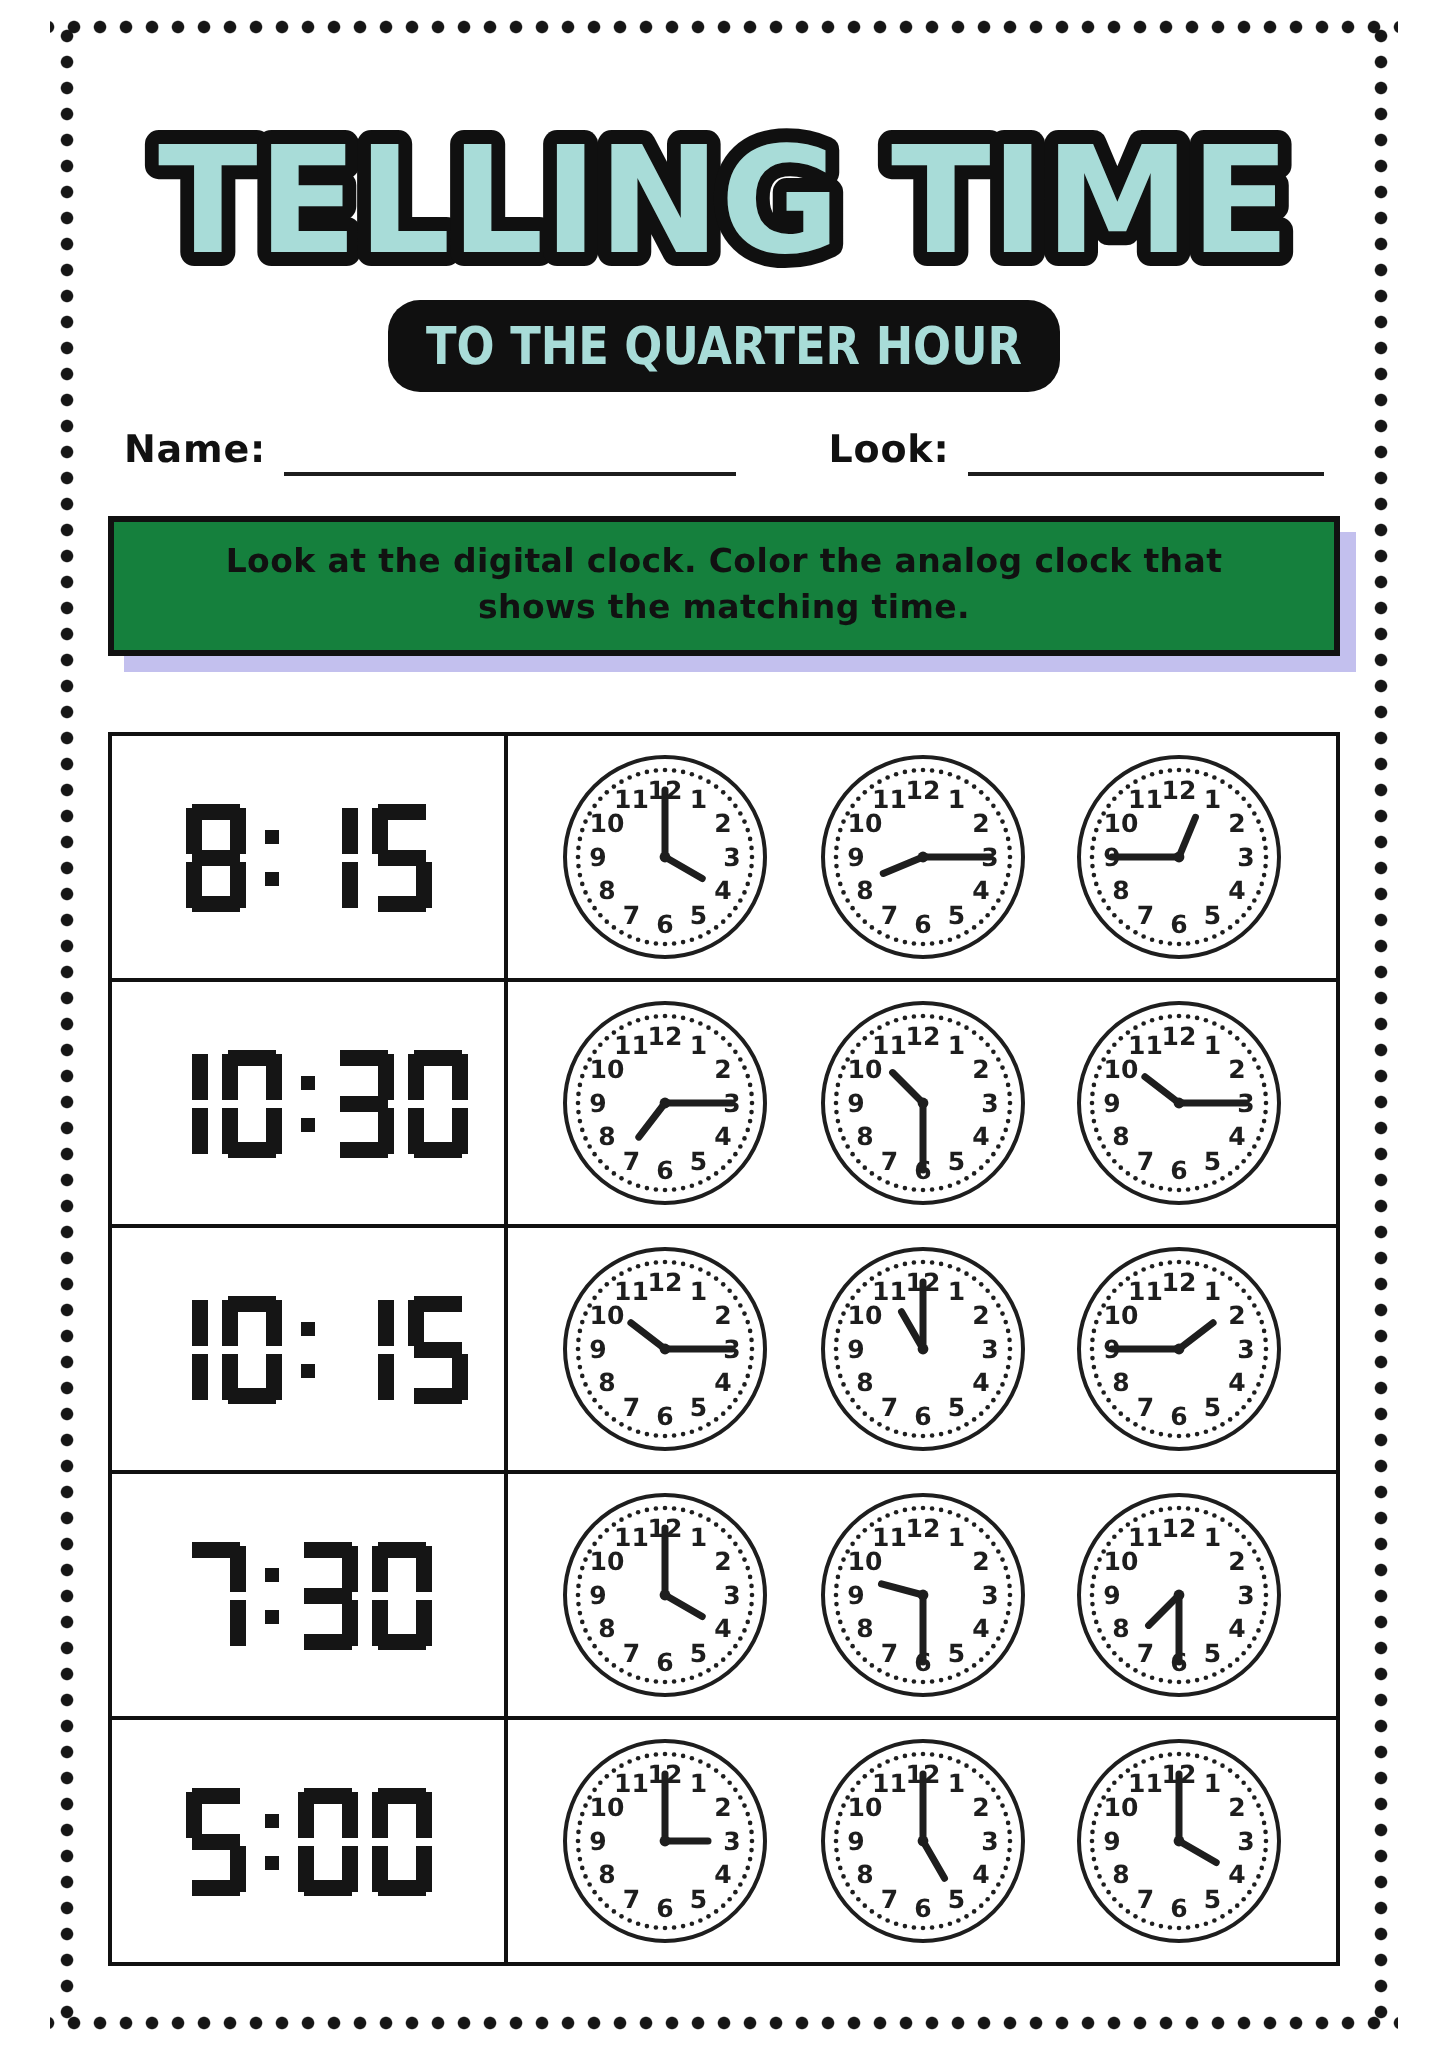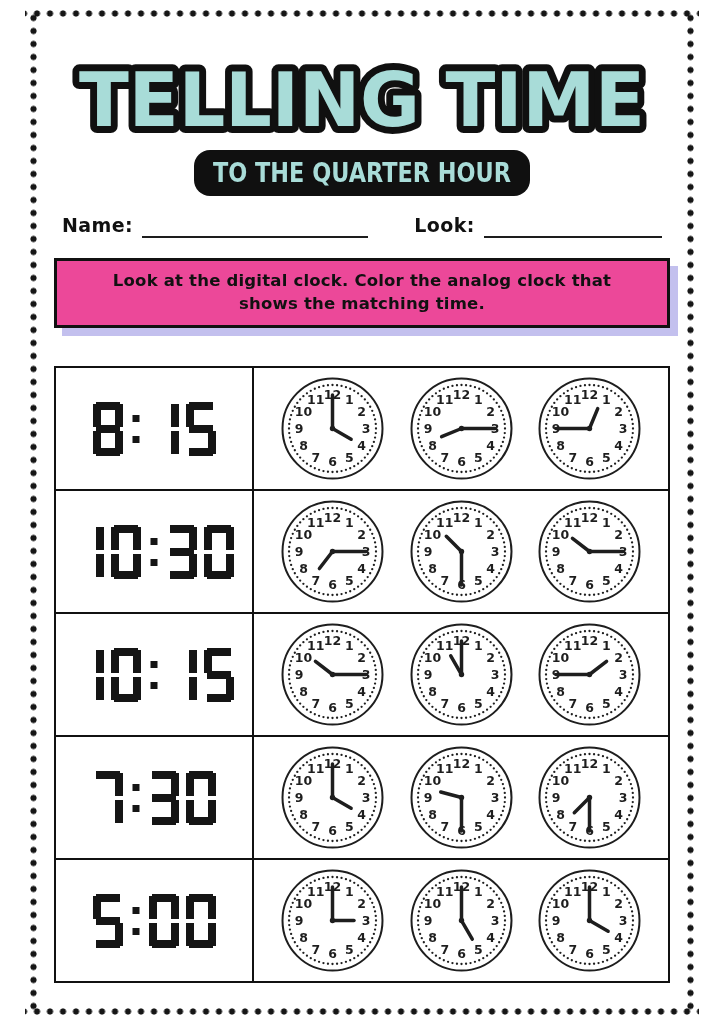--- a/index.html
+++ b/index.html
@@ -23,21 +23,21 @@
   .title-svg{display:block;margin:0 auto;}
   .title-svg text{font-family:"DejaVu Sans",sans-serif;font-weight:bold;}
 
   .fields-row{display:flex;align-items:flex-start;margin-top:14px;padding:0 8px;
     font-size:19px;font-weight:700;letter-spacing:.4px;}
   .f-line{border-bottom:2px solid #1d1d1d;height:22px;}
   .name-line{width:236px;margin-left:9px;}
   .spacer{width:48px;}
   .date-line{width:186px;margin-left:9px;}
 
-  .instruction-box{margin-top:20px;border:3px solid #111;background:#ec4899;
+  .instruction-box{margin-top:20px;border:3px solid #111;background:#15803d;
     padding:8px 24px 10px;text-align:center;font-size:16.5px;font-weight:700;
     line-height:1.4;letter-spacing:.2px;}
 
   .ws-table{margin-top:38px;border:2px solid #111;}
   .ws-row{display:grid;grid-template-columns:198px 1fr;height:121px;border-bottom:2px solid #111;}
   .ws-row:last-child{border-bottom:none;}
   .digital-cell{border-right:2px solid #111;display:flex;align-items:center;justify-content:center;}
   .clocks-cell{display:flex;align-items:center;justify-content:space-evenly;padding:0 4px;}
   .clock-wrap{line-height:0;}
 

